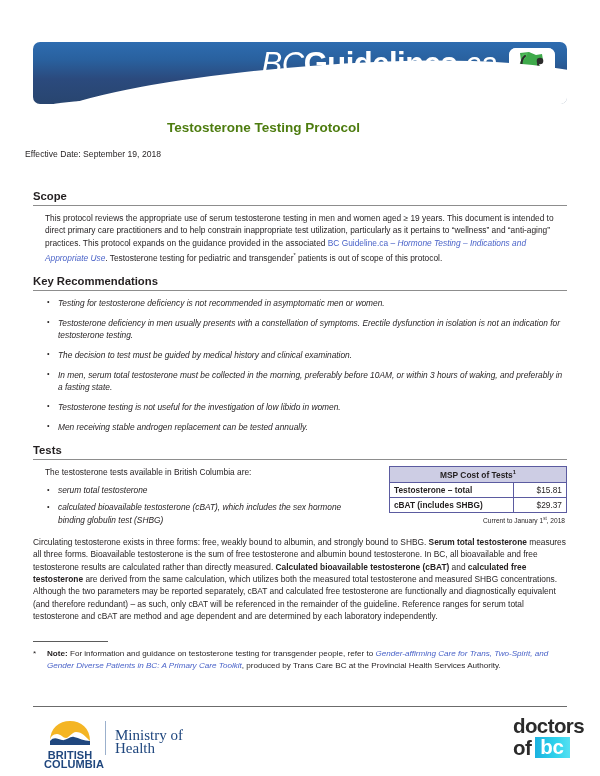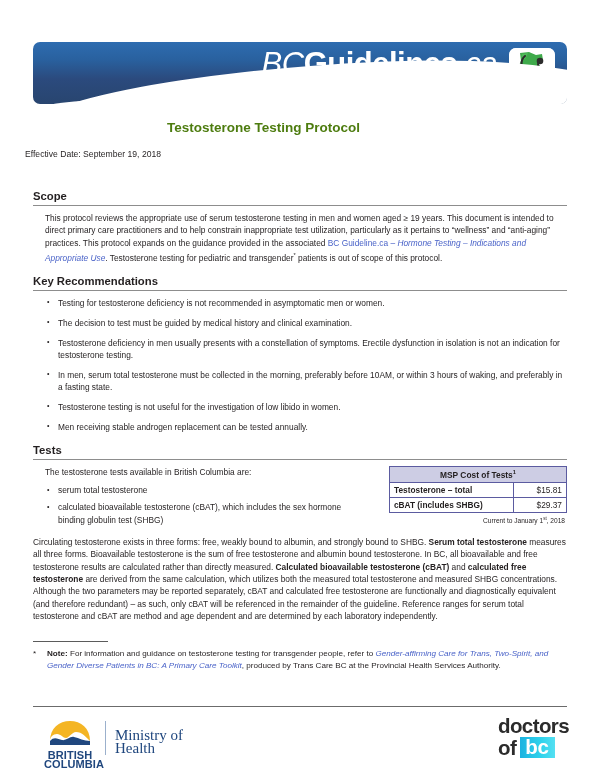--- a/index.html
+++ b/index.html
@@ -134,20 +134,21 @@
     line-height: 12.3px;
     margin: 0;
     color: #231f20;
     text-align: left;
   }
   .indent { padding-left: 12px; }
   ul.bul {
     margin: 0;
     padding: 0 0 0 12px;
     list-style: none;
+    font-style: italic;
   }
   ul.bul > li {
     position: relative;
     padding-left: 13px;
     margin-bottom: 7.5px;
     font-size: 8.35px;
     line-height: 12.3px;
   }
   ul.bul > li:before {
     content: "\2022";
@@ -275,21 +276,21 @@
   }
   .bc-ministry {
     font-family: "Liberation Serif", serif;
     color: #20477e;
     font-size: 15px;
     line-height: 12.5px;
     margin-top: 10px;
   }
   .doctors {
     position: absolute;
-    right: 31px;
+    right: 16px;
     top: 716px;
     text-align: left;
   }
   .doc-word {
     font-size: 20.5px;
     font-weight: bold;
     color: #2b2b2b;
     line-height: 20px;
     letter-spacing: -0.6px;
   }
@@ -350,22 +351,22 @@
     <h2 class="sect">Scope</h2>
     <div class="rule"></div>
     <p class="body indent"><span>This protocol reviews the appropriate use of serum testosterone testing in men and women aged ≥ 19 years. This document is intended to direct primary care practitioners and to help constrain inappropriate test utilization, particularly as it pertains to “wellness” and “anti-aging” practices. This protocol expands on the guidance provided in the associated </span><a class="lnk" href="#">BC Guideline.ca –</a> <a class="lnki" href="#">Hormone Testing – Indications and Appropriate Use</a><span>. Testosterone testing for pediatric and transgender</span><sup>*</sup><span> patients is out of scope of this protocol.</span></p>
   </div>
 
   <div class="sect-block">
     <h2 class="sect">Key Recommendations</h2>
     <div class="rule"></div>
     <ul class="bul">
       <li>Testing for testosterone deficiency is not recommended in asymptomatic men or women.</li>
+      <li>Testosterone deficiency in men usually presents with a constellation of symptoms. Erectile dysfunction in isolation is not an indication for testosterone testing.</li>
       <li>The decision to test must be guided by medical history and clinical examination.</li>
-      <li>Testosterone deficiency in men usually presents with a constellation of symptoms. Erectile dysfunction in isolation is not an indication for testosterone testing.</li>
       <li>In men, serum total testosterone must be collected in the morning, preferably before 10AM, or within 3 hours of waking, and preferably in a fasting state.</li>
       <li>Testosterone testing is not useful for the investigation of low libido in women.</li>
       <li>Men receiving stable androgen replacement can be tested annually.</li>
     </ul>
   </div>
 
   <div>
     <h2 class="sect">Tests</h2>
     <div class="rule"></div>
 

